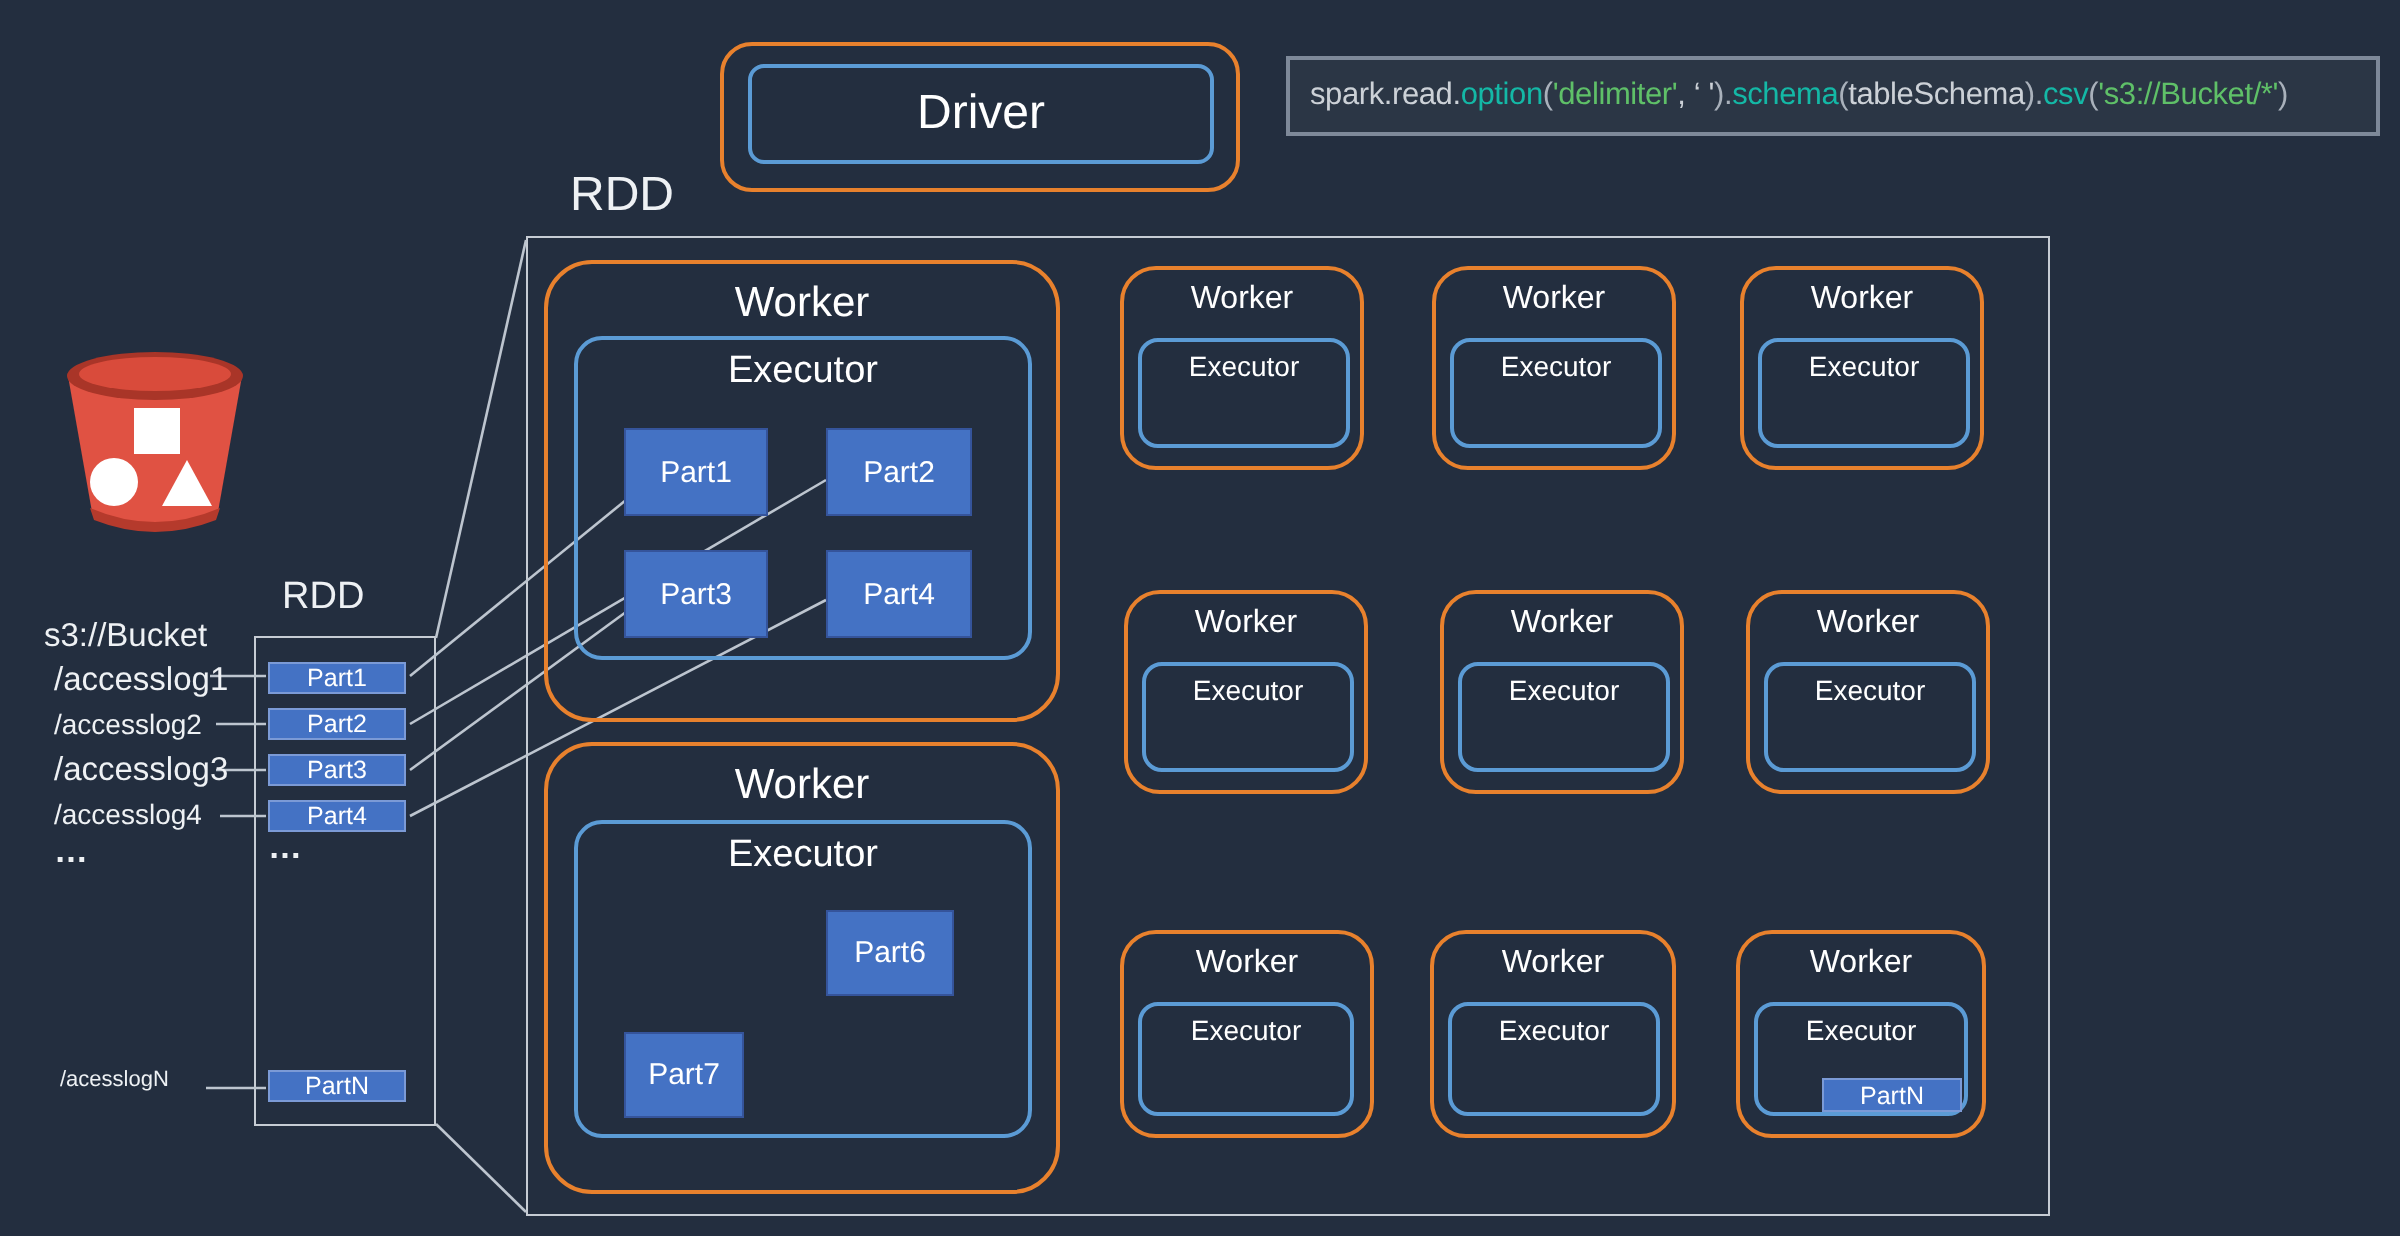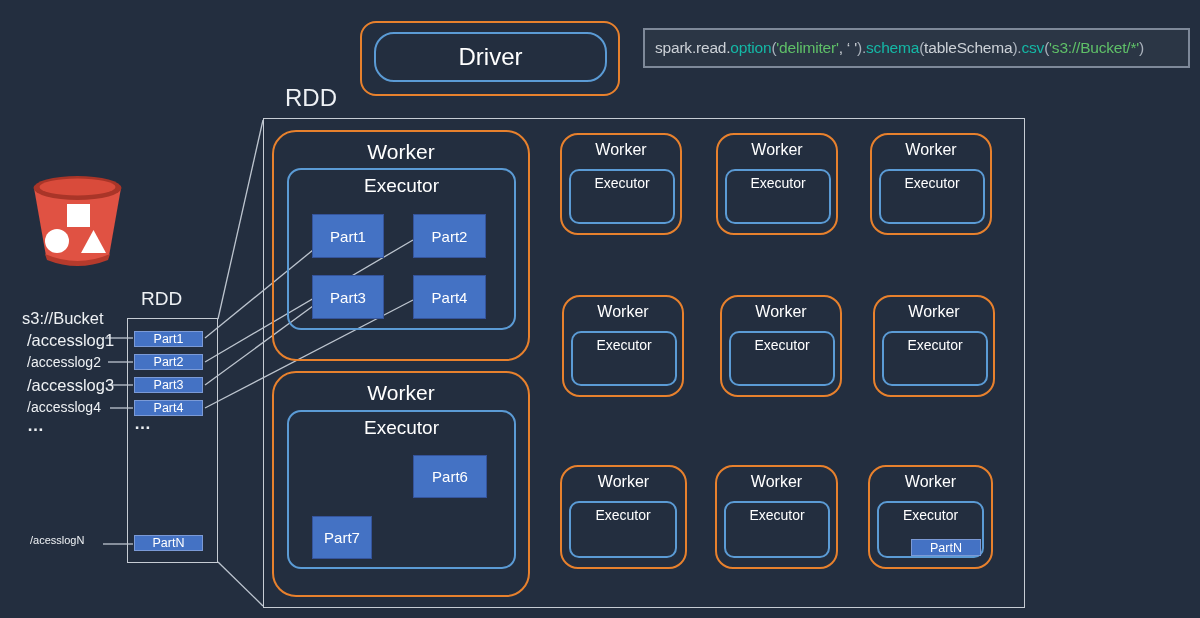--- a/index.html
+++ b/index.html
@@ -18,21 +18,21 @@
   .part-big{border-color:#35549b;font-size:15px}
   .obox{position:absolute;border:2.5px solid var(--orange);z-index:2}
   .bbox{position:absolute;border:2px solid var(--blue)}
   .wtitle{text-align:center;color:#fff}
   .graybox{position:absolute;border:1.5px solid var(--boxborder)}
   .codebox{position:absolute;left:643px;top:28px;width:547px;height:40px;background:#2b3645;
            border:2px solid #7e8999;line-height:36px;padding:0 10px;font-size:15.5px;
            white-space:nowrap;overflow:hidden;letter-spacing:-0.2px}
   .tk-p{color:#ccd1d7}.tk-f{color:#14b8a6}.tk-s{color:#5fc068}.tk-b{color:#a9b1bb}
   .driver-outer{left:360px;top:21px;width:260px;height:75px;border-radius:16px}
-  .driver-inner{left:12px;top:9px;width:233px;height:50px;border-radius:20px;
+  .driver-inner{left:12px;top:9px;width:233px;height:50px;border-radius:8px;
                 color:#fff;text-align:center;line-height:46px;font-size:24px}
 </style>
 </head>
 <body>
 
 <div class="stage">
 
   <svg class="overlay" width="1200" height="618">
     <g stroke="#bdc5cf" stroke-width="1.3" fill="none">
       <line x1="105" y1="338" x2="133" y2="338"></line>
@@ -94,21 +94,21 @@
         <div class="part part-big" style="left:124px;top:44px;width:73px;height:44px">Part2</div>
         <div class="part part-big" style="left:23px;top:105px;width:72px;height:44px">Part3</div>
         <div class="part part-big" style="left:124px;top:105px;width:73px;height:44px">Part4</div>
       </div>
     </div>
 
     <div class="obox" style="left:8px;top:252px;width:258px;height:226px;border-radius:24px">
       <div class="wtitle" style="padding-top:8px;font-size:21px">Worker</div>
       <div class="bbox" style="left:13px;top:37px;width:229px;height:159px;border-radius:14px">
         <div class="wtitle" style="padding-top:5px;font-size:19px">Executor</div>
-        <div class="part part-big" style="left:124px;top:43px;width:74px;height:43px">Part6</div>
+        <div class="part part-big" style="left:124px;top:43px;width:64px;height:43px">Part6</div>
         <div class="part part-big" style="left:23px;top:104px;width:60px;height:43px">Part7</div>
       </div>
     </div>
 
     <div class="obox" style="left:296px;top:14px;width:122px;height:102px;border-radius:18px">
       <div class="wtitle" style="padding-top:6px;font-size:16px">Worker</div>
       <div class="bbox" style="left:7px;top:34px;width:106px;height:55px;border-radius:10px">
         <div class="wtitle" style="padding-top:4px;font-size:14px">Executor</div>
       </div>
     </div>

